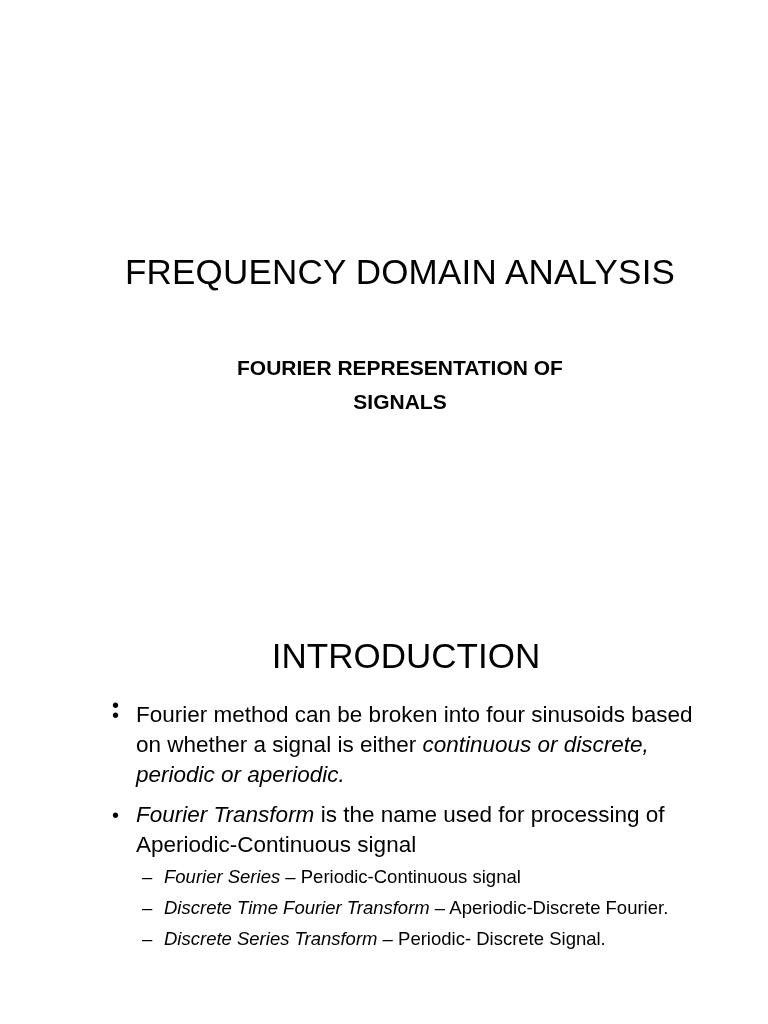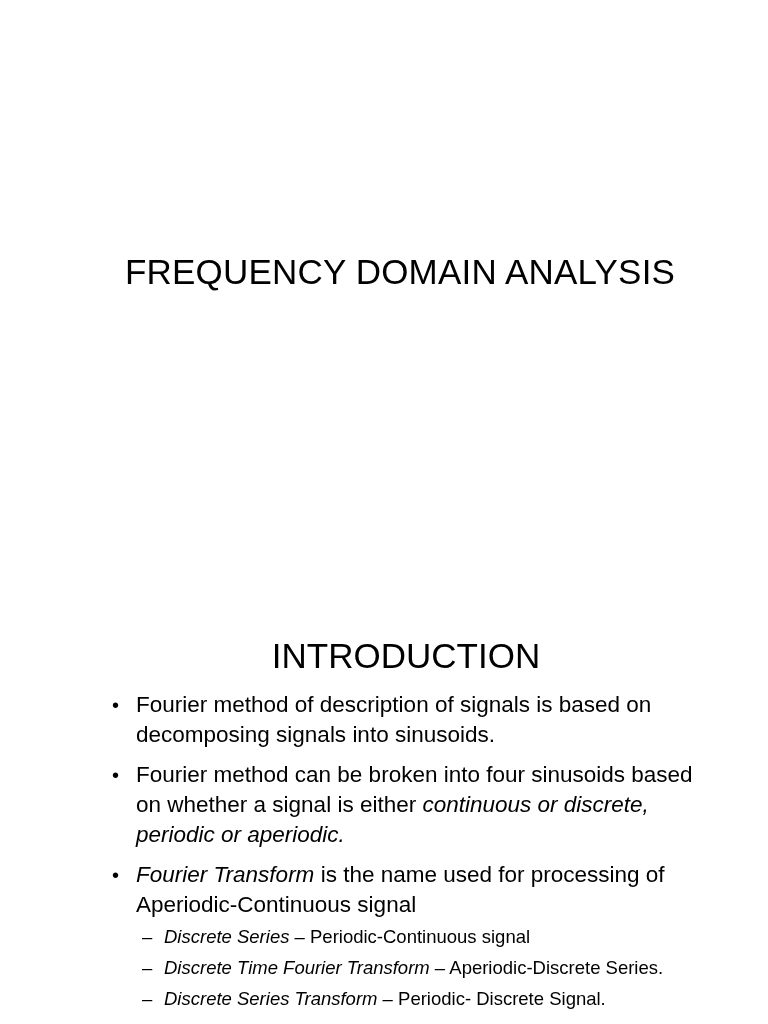--- a/index.html
+++ b/index.html
@@ -95,44 +95,44 @@
       top: 0;
     }
     .bi { font-weight: normal; font-style: italic; }
     .it { font-style: italic; }
   </style>
 </head>
 <body>
 
 <div class="slide slide-1">
   <div class="title-main">FREQUENCY DOMAIN ANALYSIS</div>
+  <div class="subtitle">FOURIER REPRESENTATION OF SIGNALS</div>
 </div>
 
 <div class="slide slide-2">
   <div class="intro-title">INTRODUCTION</div>
   <ul class="bullets">
     <li class="bullet">
       <span class="bullet-dot">•</span>
-      <span>Fourier method of description of signals is based on decomposing signals into sinusoids.</span>
     </li>
     <li class="bullet">
       <span class="bullet-dot">•</span>
       <span>Fourier method can be broken into four sinusoids based on whether a signal is either </span><span class="it">continuous or discrete, periodic or aperiodic.</span>
     </li>
     <li class="bullet">
       <span class="bullet-dot">•</span>
       <span class="bi">Fourier Transform</span><span> is the name used for processing of Aperiodic-Continuous signal</span>
       <ul class="sub-bullets">
         <li class="sub-bullet">
           <span class="sub-dash">–</span>
-          <span class="bi">Discrete Series –</span><span> Periodic-Continuous signal</span>
+          <span class="bi">Fourier Series –</span><span> Periodic-Continuous signal</span>
         </li>
         <li class="sub-bullet">
           <span class="sub-dash">–</span>
-          <span class="bi">Discrete Time Fourier Transform –</span><span> Aperiodic-Discrete Series.</span>
+          <span class="bi">Discrete Time Fourier Transform –</span><span> Aperiodic-Discrete Fourier.</span>
         </li>
         <li class="sub-bullet">
           <span class="sub-dash">–</span>
           <span class="bi">Discrete Series Transform –</span><span> Periodic- Discrete Signal.</span>
         </li>
       </ul>
     </li>
   </ul>
 </div>
 

